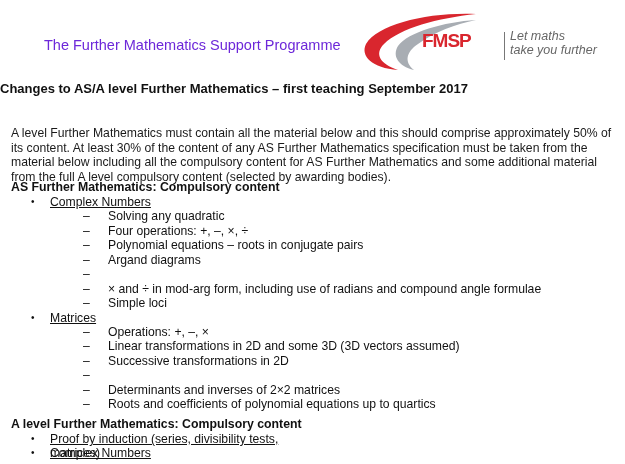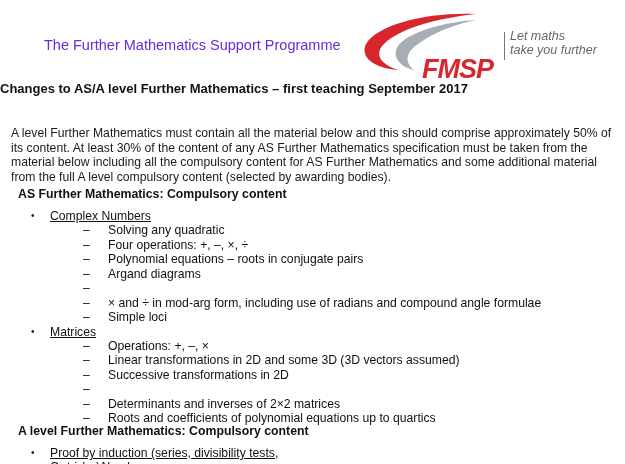--- a/index.html
+++ b/index.html
@@ -7,41 +7,40 @@
     width: 625px; height: 464px; overflow: hidden; position: relative;
     font-family: "Liberation Sans", sans-serif; color: #111111;
   }
   .header-title {
     position: absolute; left: 12px; top: 37px;
     font-size: 14.5px; color: #6d28d9; margin-left: 32px;
   }
   .logo { position: absolute; left: 358px; top: 10px; width: 262px; height: 60px; }
   .logo-fmsp {
     position: absolute; left: 64px; top: 20px;
-    font-size: 27px; font-weight: bold; font-style: italic; color: #d9262e;
+    font-size: 19px; font-weight: bold; color: #d9262e;
     letter-spacing: -1px;
-    margin-top: 24px;
   }
   .logo-bar { position: absolute; left: 146px; top: 22px; width: 1px; height: 28px; background: #777; }
   .logo-tag {
     position: absolute; left: 152px; top: 19px; font-size: 12.5px; font-style: italic;
     color: #666; line-height: 14px;
   }
   .doc-title {
     position: absolute; left: 0; width: 625px; top: 81px; text-align: left;
     font-size: 13px; font-weight: bold;
   }
   .intro {
     position: absolute; left: 11px; top: 126px; width: 610px;
     font-size: 12.2px; line-height: 14.6px; color: #1a1a1a;
   }
   .section {
     position: absolute; left: 11px; font-size: 12.3px;
   }
-  .section h2 { margin: 7px; font-size: 12.3px; font-weight: bold; line-height: 15px; }
+  .section h2 { margin: 0; font-size: 12.3px; font-weight: bold; line-height: 15px; }
   .lvl1 { position: relative; height: 14px; line-height: 14px; font-size: 12.2px; }
   .lvl1 .bullet { position: absolute; left: 20px; top: 0; font-size: 10px; }
   .lvl1 .txt { position: absolute; left: 39px; top: 0; text-decoration: underline; }
   .lvl2 { position: relative; height: 14.5px; line-height: 14.5px; font-size: 12.2px; }
   .lvl2 .dash { position: absolute; left: 72px; top: 0; }
   .lvl2 .txt { position: absolute; left: 97px; top: 0; white-space: nowrap; }
 </style>
 </head>
 <body>
 

